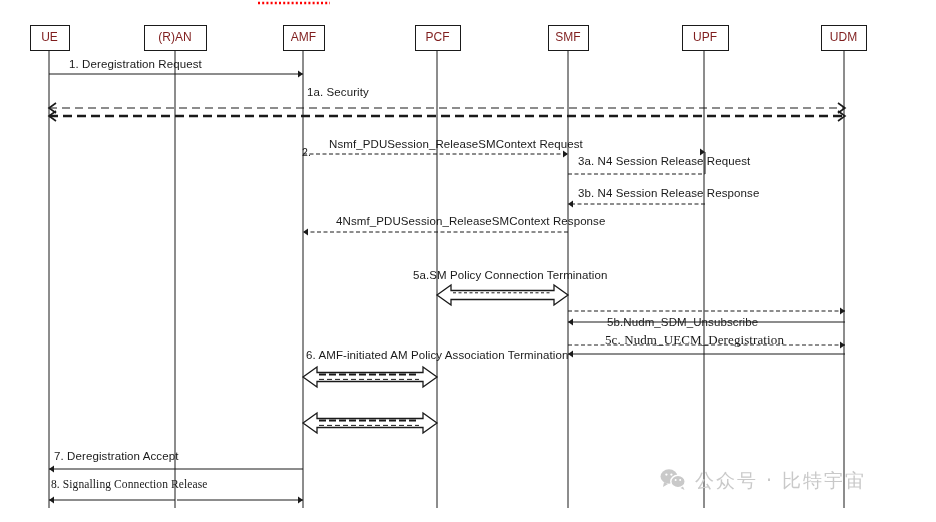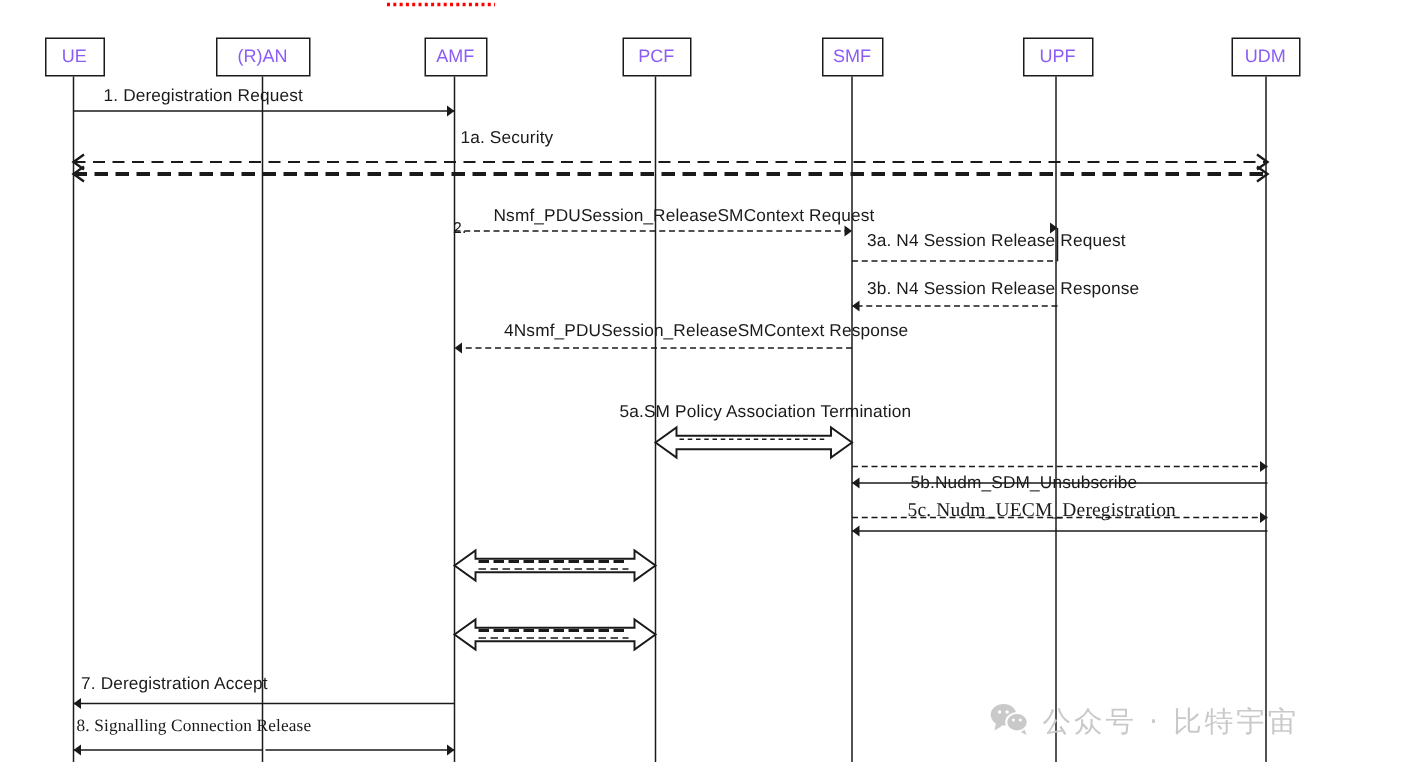--- a/index.html
+++ b/index.html
@@ -3,21 +3,21 @@
 <meta charset="utf-8">
 <style>
   html,body{margin:0;padding:0;background:#ffffff;}
   body{width:936px;height:522px;position:relative;overflow:hidden;
        font-family:"Liberation Sans","DejaVu Sans",sans-serif;color:#111;}
   #diagram{position:absolute;left:0;top:0;width:936px;height:522px;}
   .lbl{position:absolute;font-size:11.5px;color:#1a1a1a;white-space:nowrap;
        line-height:13px;letter-spacing:0.1px;}
   .lbl.serif{font-family:"Liberation Serif","DejaVu Serif",serif;font-size:13px;}
   .lbl.small{font-size:10.5px;}
-  .box-label{position:absolute;font-size:12px;color:#8b5cf6;white-space:nowrap;
+  .box-label{position:absolute;font-size:12px;color:#7f1d1d;white-space:nowrap;
              text-align:center;line-height:14px;}
   .wm{position:absolute;display:flex;gap:9px;
       color:#c9c9c9;font-size:19px;white-space:nowrap;
       font-family:"DejaVu Sans",sans-serif;letter-spacing:2px;}
   .wm-icon{display:block;}
 </style>
 </head>
 <body>
 
 <div id="diagram">
@@ -84,23 +84,24 @@
     <div class="box-label" style="left: 548px; top: 30px; width: 40px;">SMF</div>
     <div class="box-label" style="left: 682px; top: 30px; width: 46px; text-align: center;">UPF</div>
     <div class="box-label" style="left: 821px; top: 30px; width: 45px;">UDM</div>
     <div class="lbl" style="left: 69px; top: 58px; text-align: right;">1. Deregistration Request</div>
     <div class="lbl" style="left: 307px; top: 86px;">1a. Security</div>
     <div class="lbl small" style="left: 302px; top: 146px;">2.</div>
     <div class="lbl" style="left: 313px; top: 138px; margin-left: 16px;">Nsmf_PDUSession_ReleaseSMContext Request</div>
     <div class="lbl" style="left: 578px; top: 155px;">3a. N4 Session Release Request</div>
     <div class="lbl" style="left: 578px; top: 187px;">3b. N4 Session Release Response</div>
     <div class="lbl" style="left: 312px; top: 215px; margin-left: 24px;">4Nsmf_PDUSession_ReleaseSMContext Response</div>
-    <div class="lbl" style="left: 413px; top: 269px;">5a.SM Policy Association Termination</div>
+    <div class="lbl" style="left: 413px; top: 269px;">5a.SM Policy Connection Termination</div>
     <div class="lbl" style="left: 607px; top: 316px;">5b.Nudm_SDM_Unsubscribe</div>
     <div class="lbl serif" style="left: 605px; top: 333px;">5c. Nudm_UECM_Deregistration</div>
+    <div class="lbl" style="left: 306px; top: 349px;">6. AMF-initiated AM Policy Association Termination</div>
     <div class="lbl" style="left: 54px; top: 450px;">7. Deregistration Accept</div>
     <div class="lbl" style="left: 51px; top: 478px; font-family: Liberation Serif, serif;">8. Signalling Connection Release</div>
     <div class="wm" style="left: 660px; top: 468px;">
       <span class="wm-icon"><svg width="26" height="22" viewBox="0 0 26 22">
           <ellipse cx="9" cy="8.5" rx="8.5" ry="7.2" fill="#c9c9c9"></ellipse>
           <polygon points="4,14 3,19 8,16" fill="#c9c9c9"></polygon>
           <ellipse cx="18" cy="13.5" rx="7.2" ry="6.2" fill="#c9c9c9" stroke="#fff" stroke-width="1.4"></ellipse>
           <polygon points="23,18.5 24.5,22 20.5,20" fill="#c9c9c9"></polygon>
           <circle cx="6.4" cy="6.6" r="1.15" fill="#fff"></circle>
           <circle cx="11.4" cy="6.6" r="1.15" fill="#fff"></circle>

